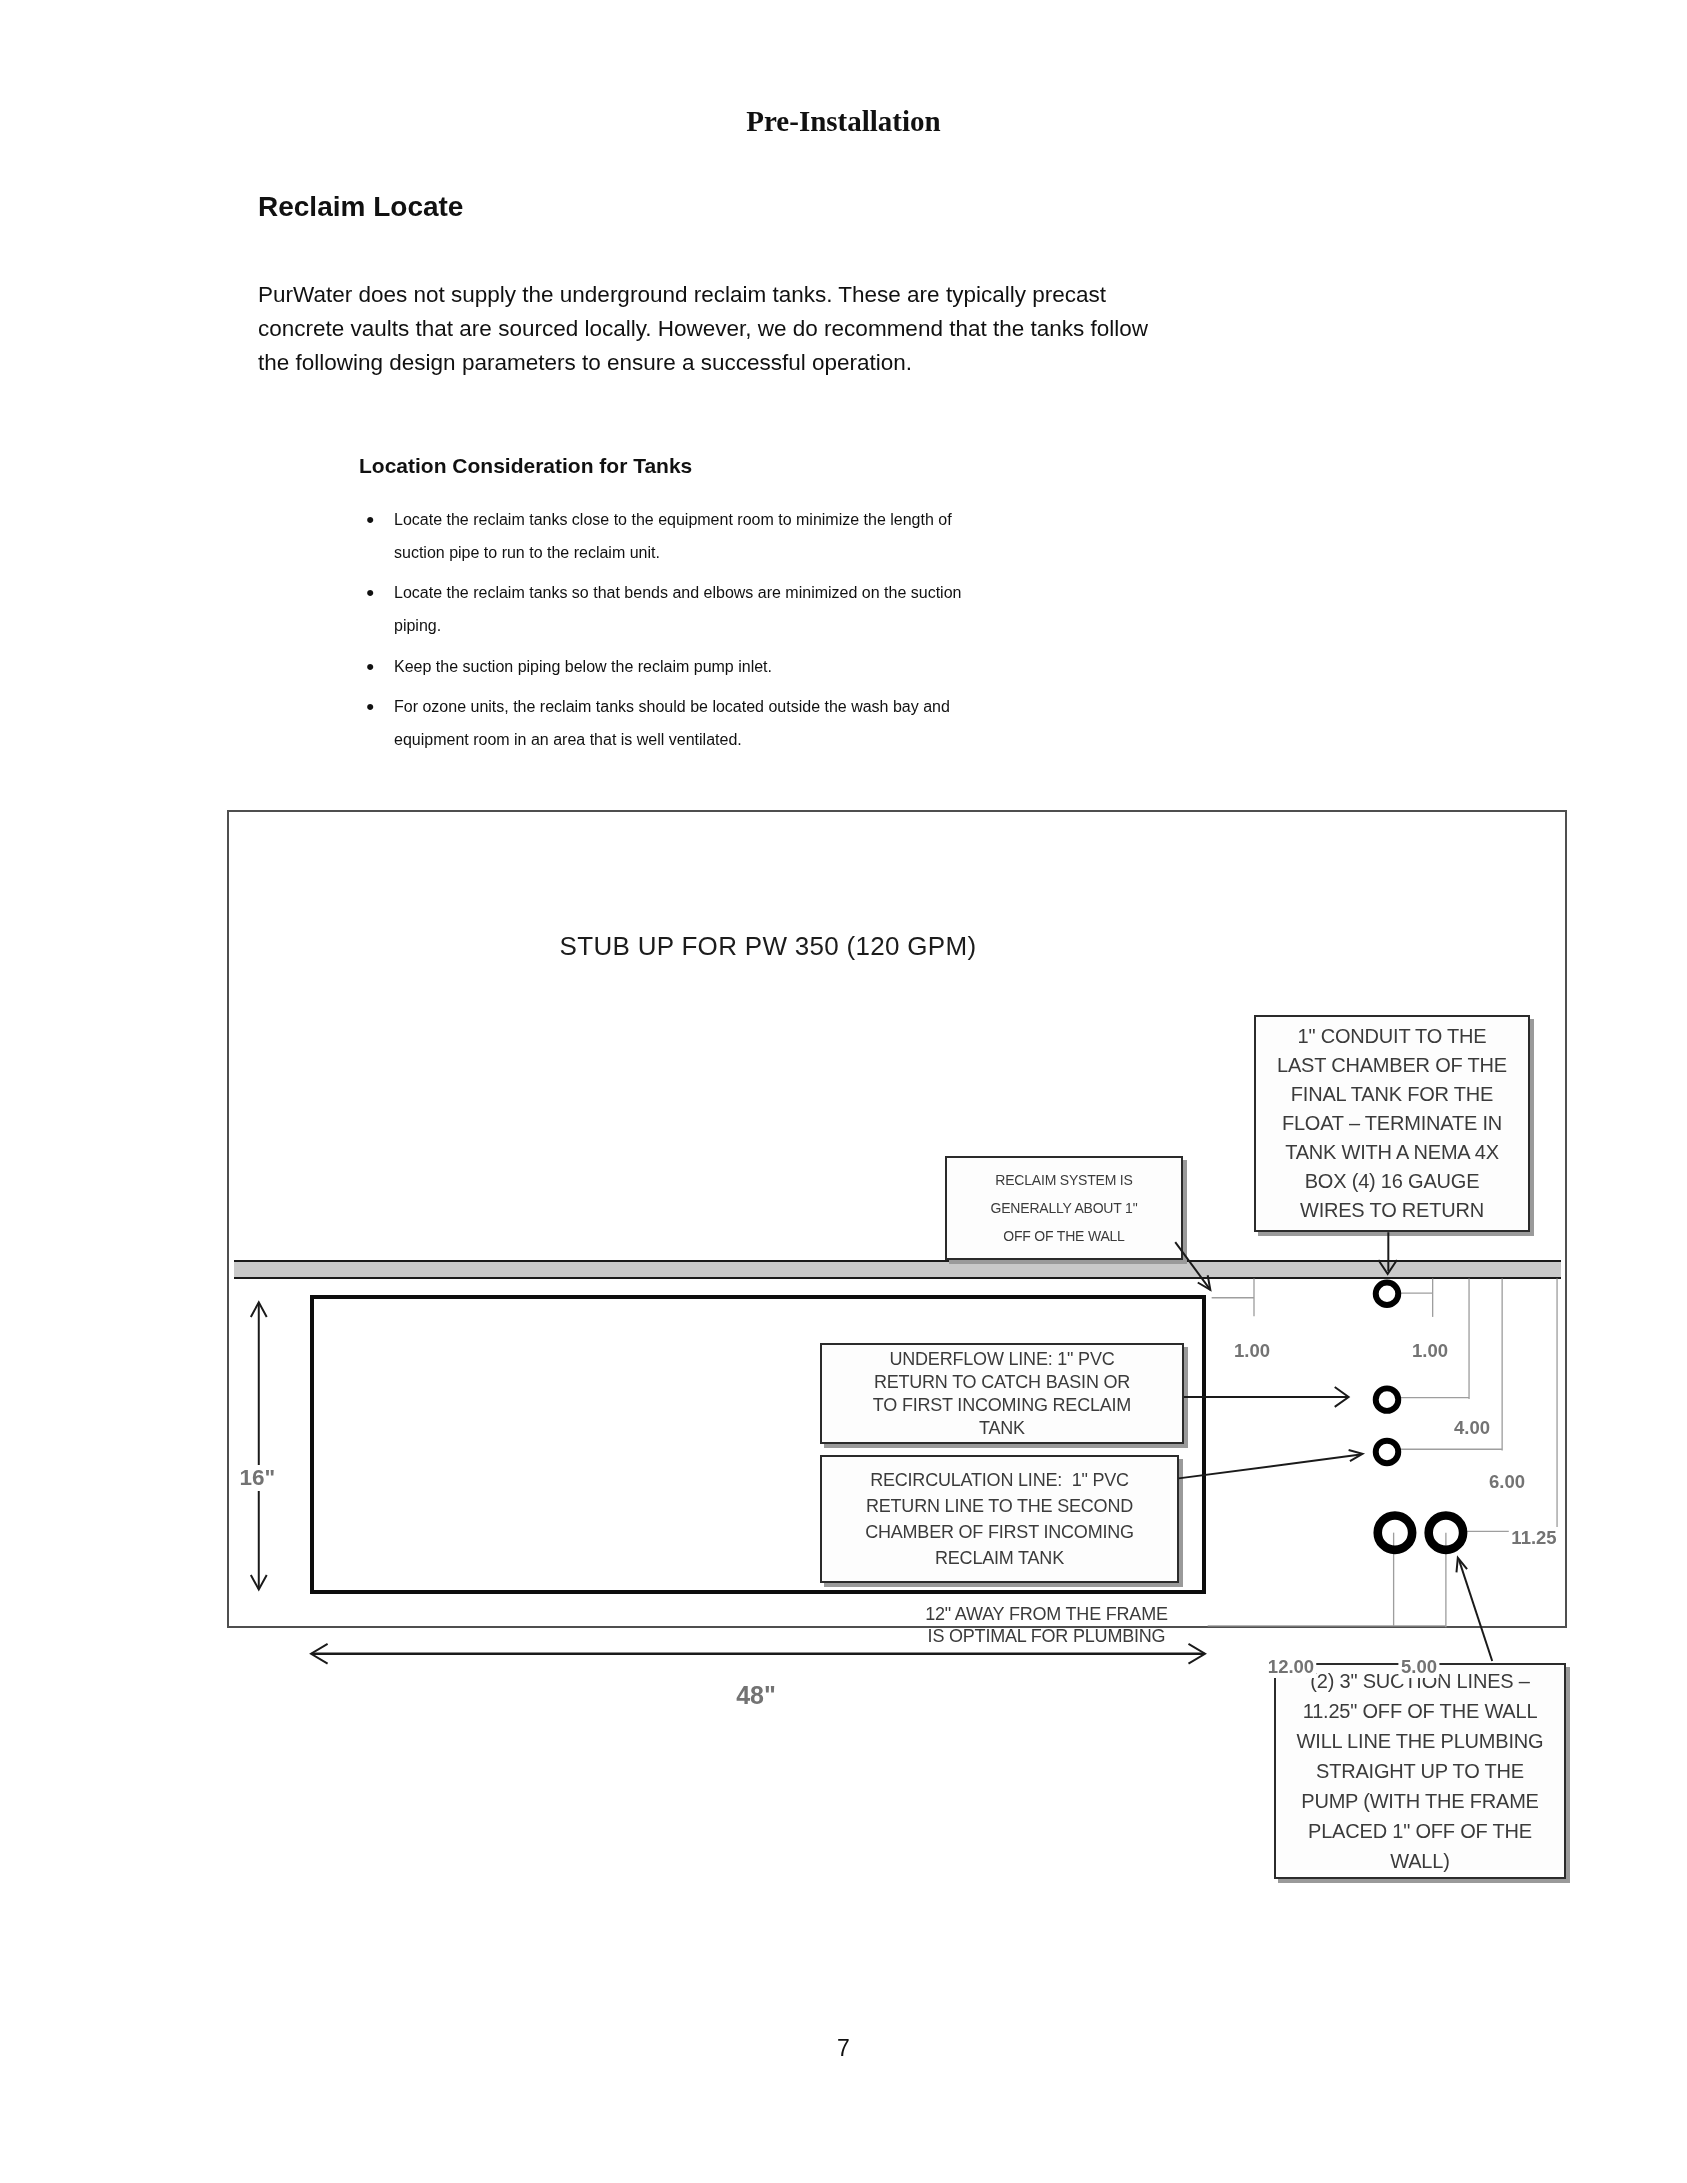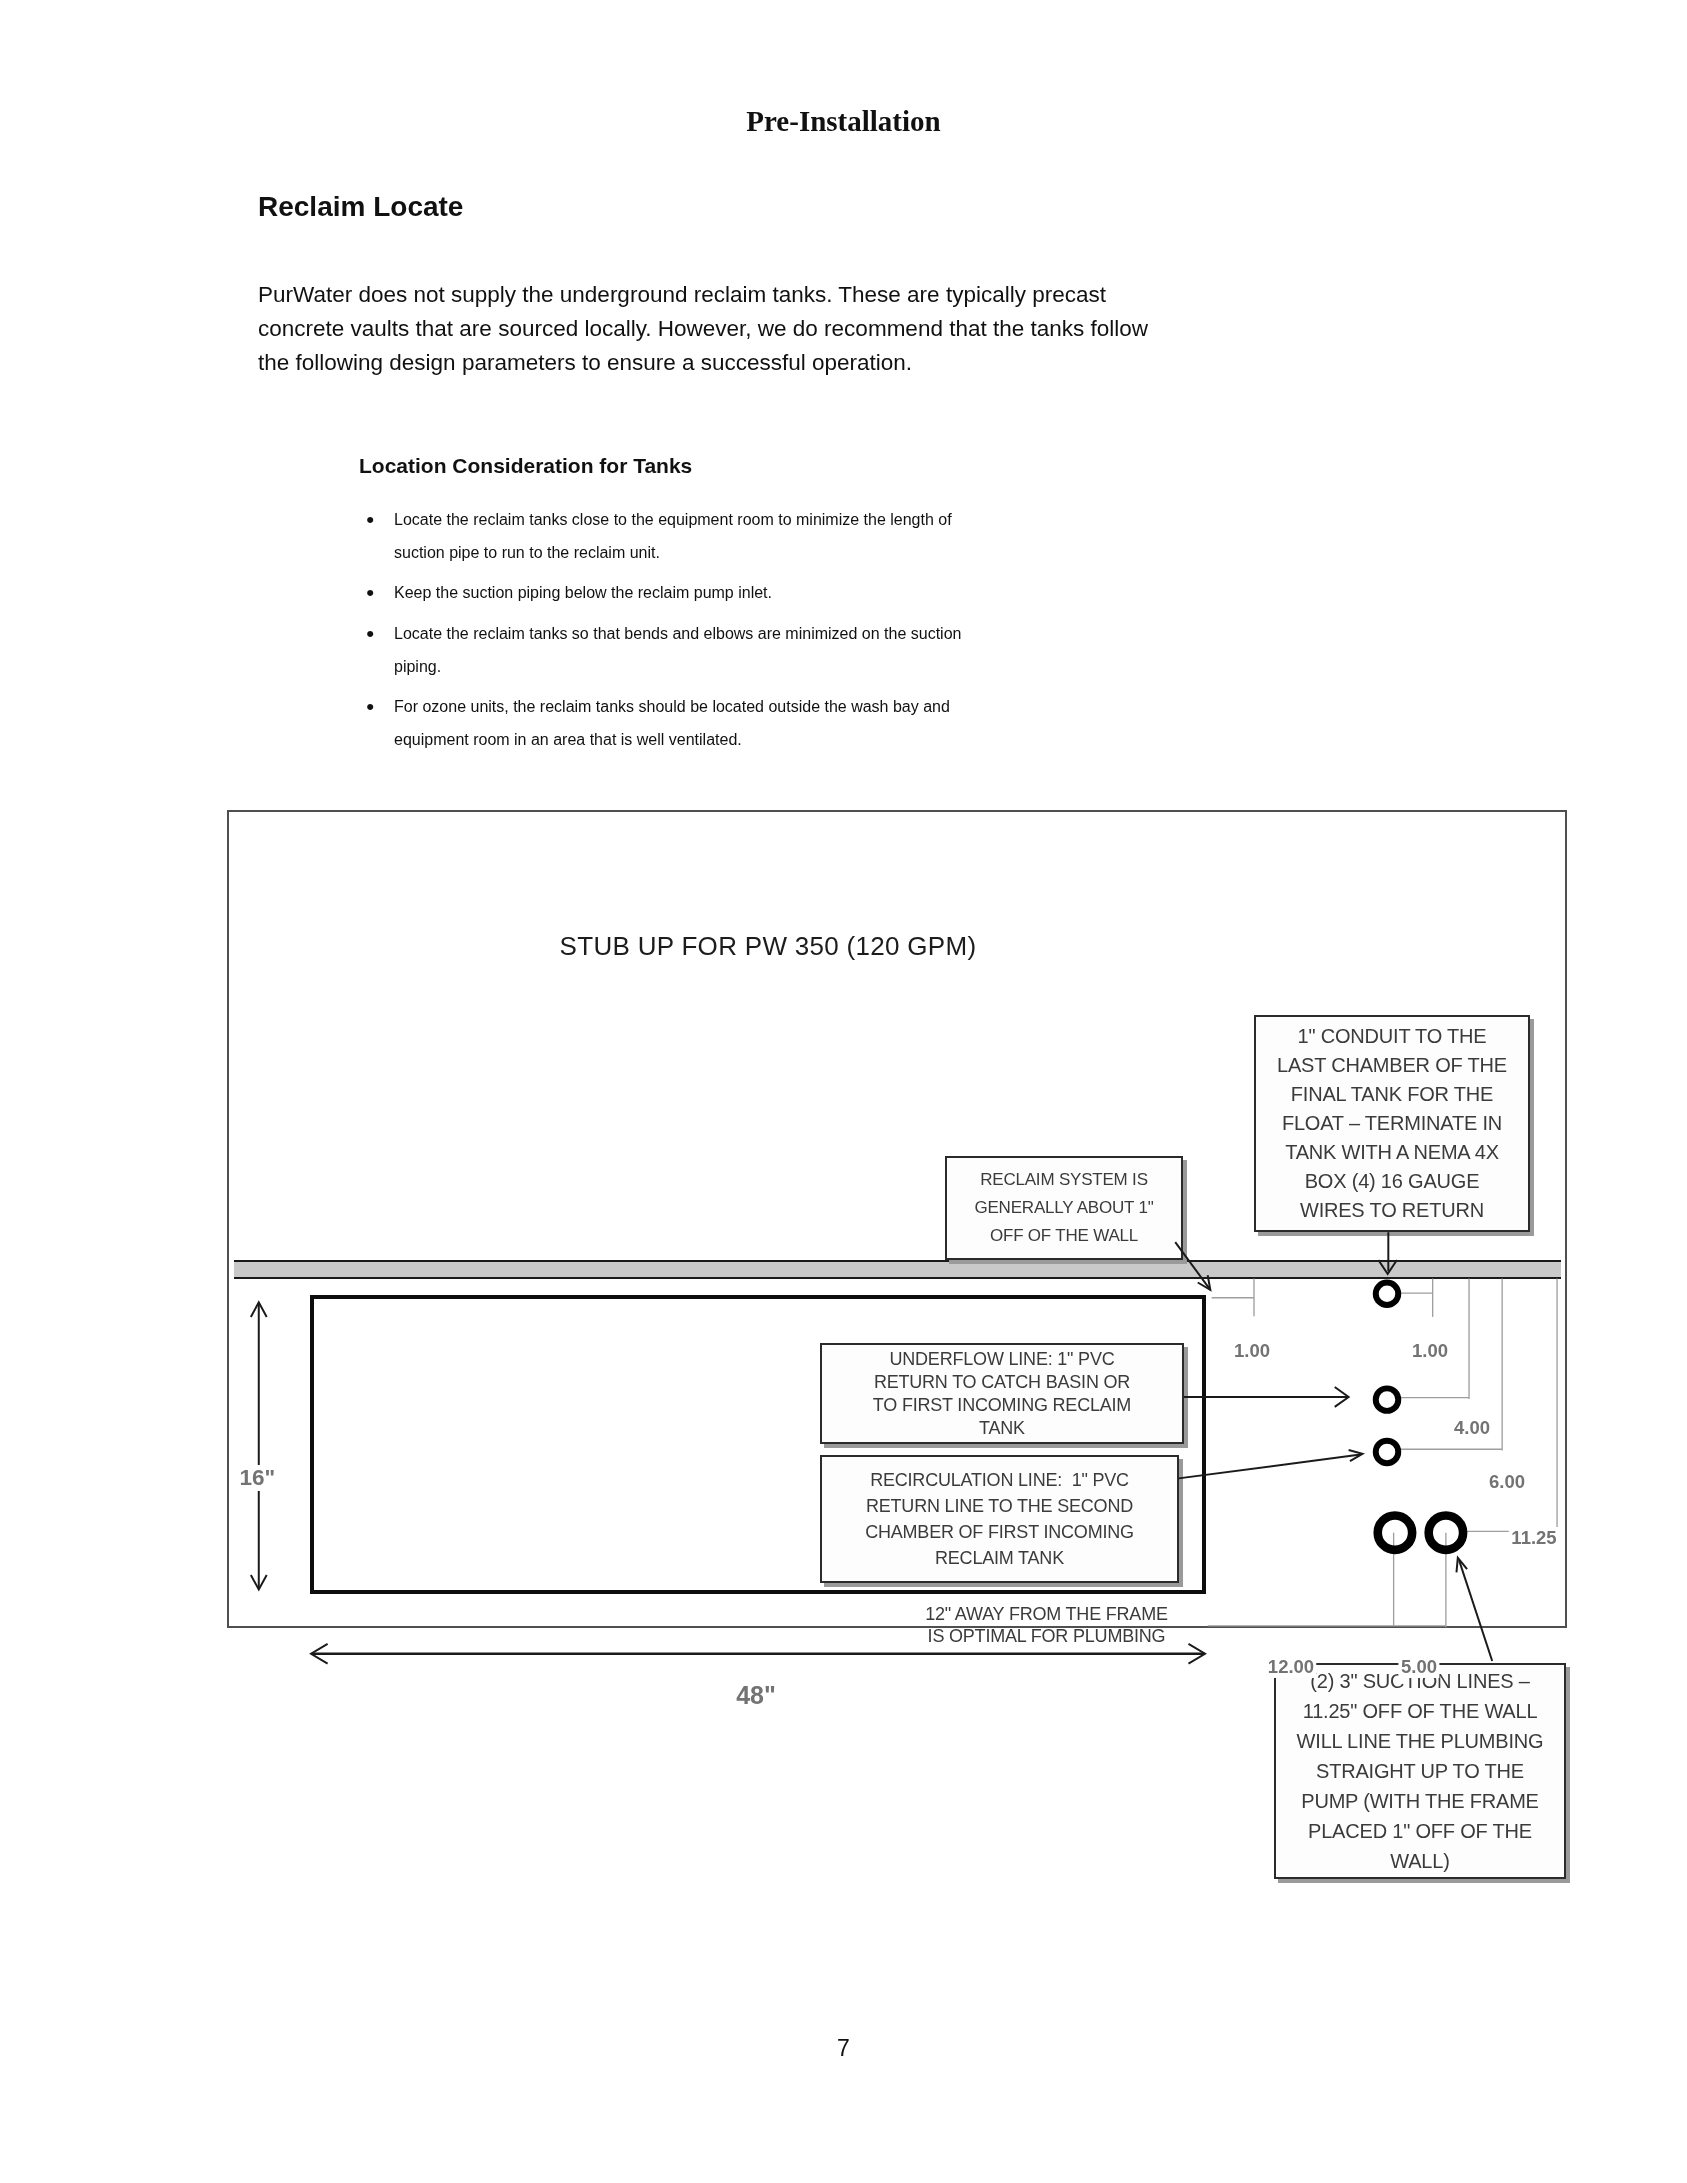--- a/index.html
+++ b/index.html
@@ -80,21 +80,21 @@
     border:2.6px solid #2b2b2b;
     background:#fdfdfd;
     box-shadow:4px 4px 0 #9a9a9a;
     box-sizing:border-box;
     display:flex;align-items:center;justify-content:center;
     text-align:center;
     color:#3b3b3b;
     letter-spacing:-0.2px;
   }
   .callout-conduit{ left:1025px;top:203px;width:276px;height:217px; font-size:20px;line-height:29px;}
-  .callout-reclaim{ left:716px;top:344px;width:238px;height:104px; font-size:17px;line-height:28px;}
+  .callout-reclaim{ left:716px;top:344px;width:238px;height:104px; font-size:14px;line-height:28px;}
   .callout-underflow{ left:591px;top:531px;width:364px;height:101px; font-size:18px;line-height:23px;}
   .callout-recirc{ left:591px;top:643px;width:359px;height:128px; font-size:18px;line-height:26px;}
   .callout-suction{ left:1045px;top:851px;width:292px;height:216px; font-size:20px;line-height:30px;}
   .frame-note{
     left:662px;top:791px;width:311px;
     text-align:center;
     font-size:18px;line-height:22px;color:#3b3b3b;
     letter-spacing:-0.2px;
   }
 
@@ -127,23 +127,23 @@
 
   <div class="abs intro pre">PurWater does not supply the underground reclaim tanks. These are typically precast
 concrete vaults that are sourced locally. However, we do recommend that the tanks follow
 the following design parameters to ensure a successful operation.</div>
 
   <div class="abs subsection-heading">Location Consideration for Tanks</div>
 
   <ul class="abs bullets">
     <li class="pre">Locate the reclaim tanks close to the equipment room to minimize the length of
 suction pipe to run to the reclaim unit.</li>
-    <li class="pre">Keep the suction piping below the reclaim pump inlet.</li>
     <li class="pre">Locate the reclaim tanks so that bends and elbows are minimized on the suction
 piping.</li>
+    <li class="pre">Keep the suction piping below the reclaim pump inlet.</li>
     <li class="pre">For ozone units, the reclaim tanks should be located outside the wash bay and
 equipment room in an area that is well ventilated.</li>
   </ul>
 
   <div class="abs diagram">
 
     <div class="abs diagram-title">STUB UP FOR PW 350 (120 GPM)</div>
 
     <div class="abs wall"></div>
 

